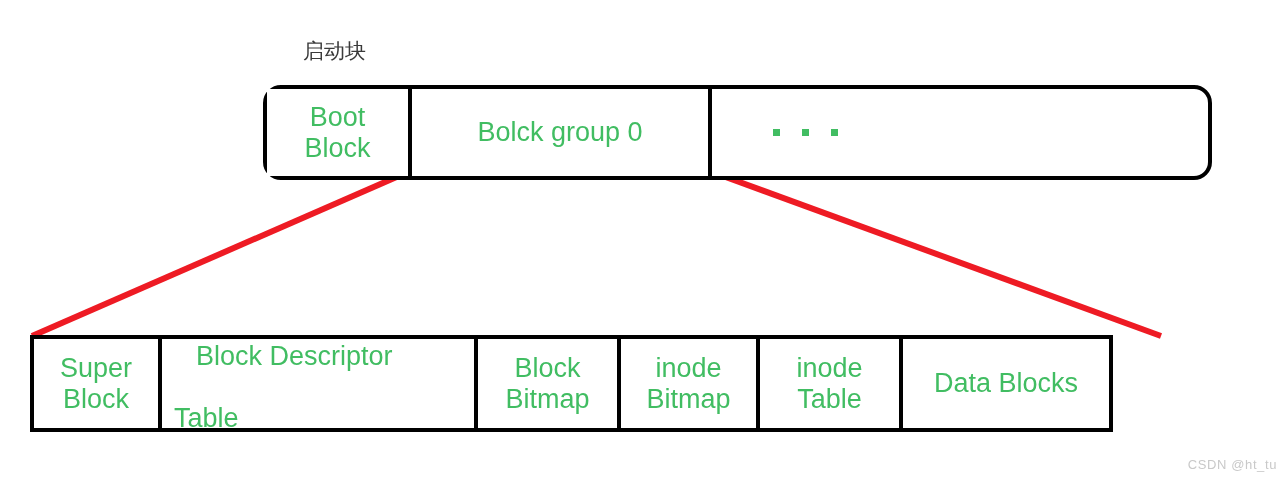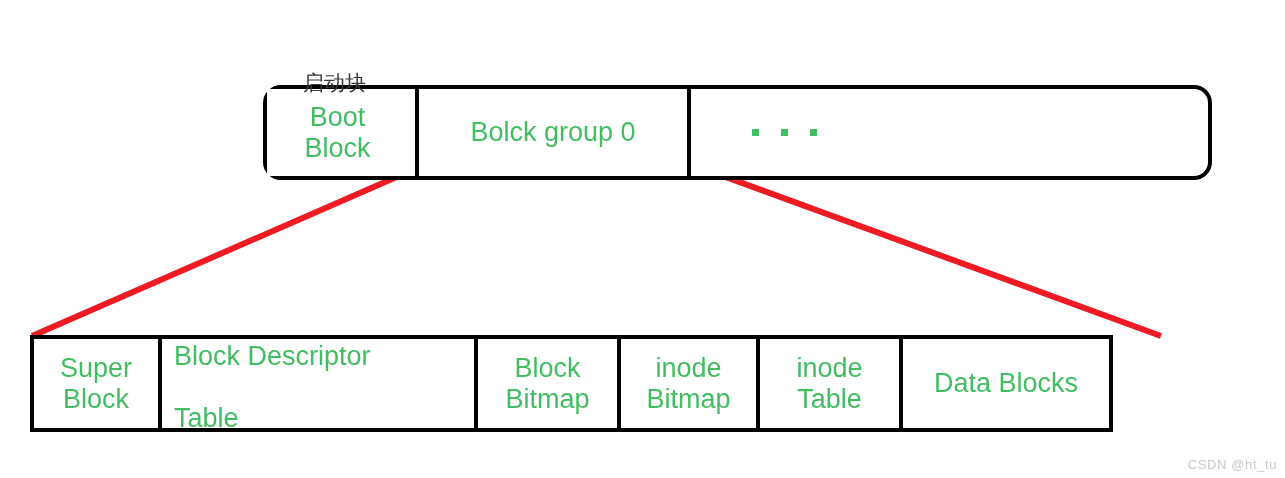--- a/index.html
+++ b/index.html
@@ -56,21 +56,21 @@
     text-align: center;
     overflow: hidden;
     padding: 0 4px;
     white-space: pre-line;
   }
   .cell + .cell { border-left: 4px solid #000000; }
 
   
   #row-top { left: 263px; top: 85px; width: 949px; height: 95px; border-radius: 18px; }
   #row-top .c0 { width: 141px; }
-  #row-top .c1 { width: 272px; margin-left: 7px; }
+  #row-top .c1 { width: 300px; }
   #row-top .c2 { width: 190px; }
   #row-top .c3 { flex: 1; }
 
   
   .dots {
     color: #41bd62;
     font-size: 27px;
     letter-spacing: 7px;
     display: flex;
     align-items: center;
@@ -93,21 +93,21 @@
   #row-bottom .b5 { flex: 1; }
 
   .multiline { white-space: pre-line; }
 
   
   .stack-left {
     display: block;
     line-height: 1.16;
     padding-top: 8px;
   }
-  .stack-left .l1 { display: block; }
+  .stack-left .l1 { display: block; margin-left: 22px; }
   .stack-left .l2 { display: block; }
 
   
   #watermark {
     position: absolute;
     right: 8px;
     bottom: 6px;
     color: #c9c9c9;
     font-size: 13px;
     letter-spacing: 0.6px;
@@ -119,21 +119,21 @@
 </head>
 <body>
 
 <div id="canvas">
 
   <svg id="connectors" viewBox="0 0 1285 478" width="1285" height="478" aria-hidden="true">
     <line x1="408" y1="172" x2="32" y2="336" stroke="#ee1b24" stroke-width="6" stroke-linecap="butt"></line>
     <line x1="712" y1="172" x2="1161" y2="336" stroke="#ee1b24" stroke-width="6" stroke-linecap="butt"></line>
   </svg>
 
-  <div class="annotation" style="left:303px; top:41px;margin-top:32px;">启动块</div>
+  <div class="annotation" style="left:303px; top:41px;">启动块</div>
 
   <div class="row" id="row-top">
     <div class="cell c0 multiline">Boot
 Block</div>
     <div class="cell c1">Bolck group 0</div>
     <div class="cell c2">
       <span class="dots">
         <i></i>
         <i></i>
         <i></i>

